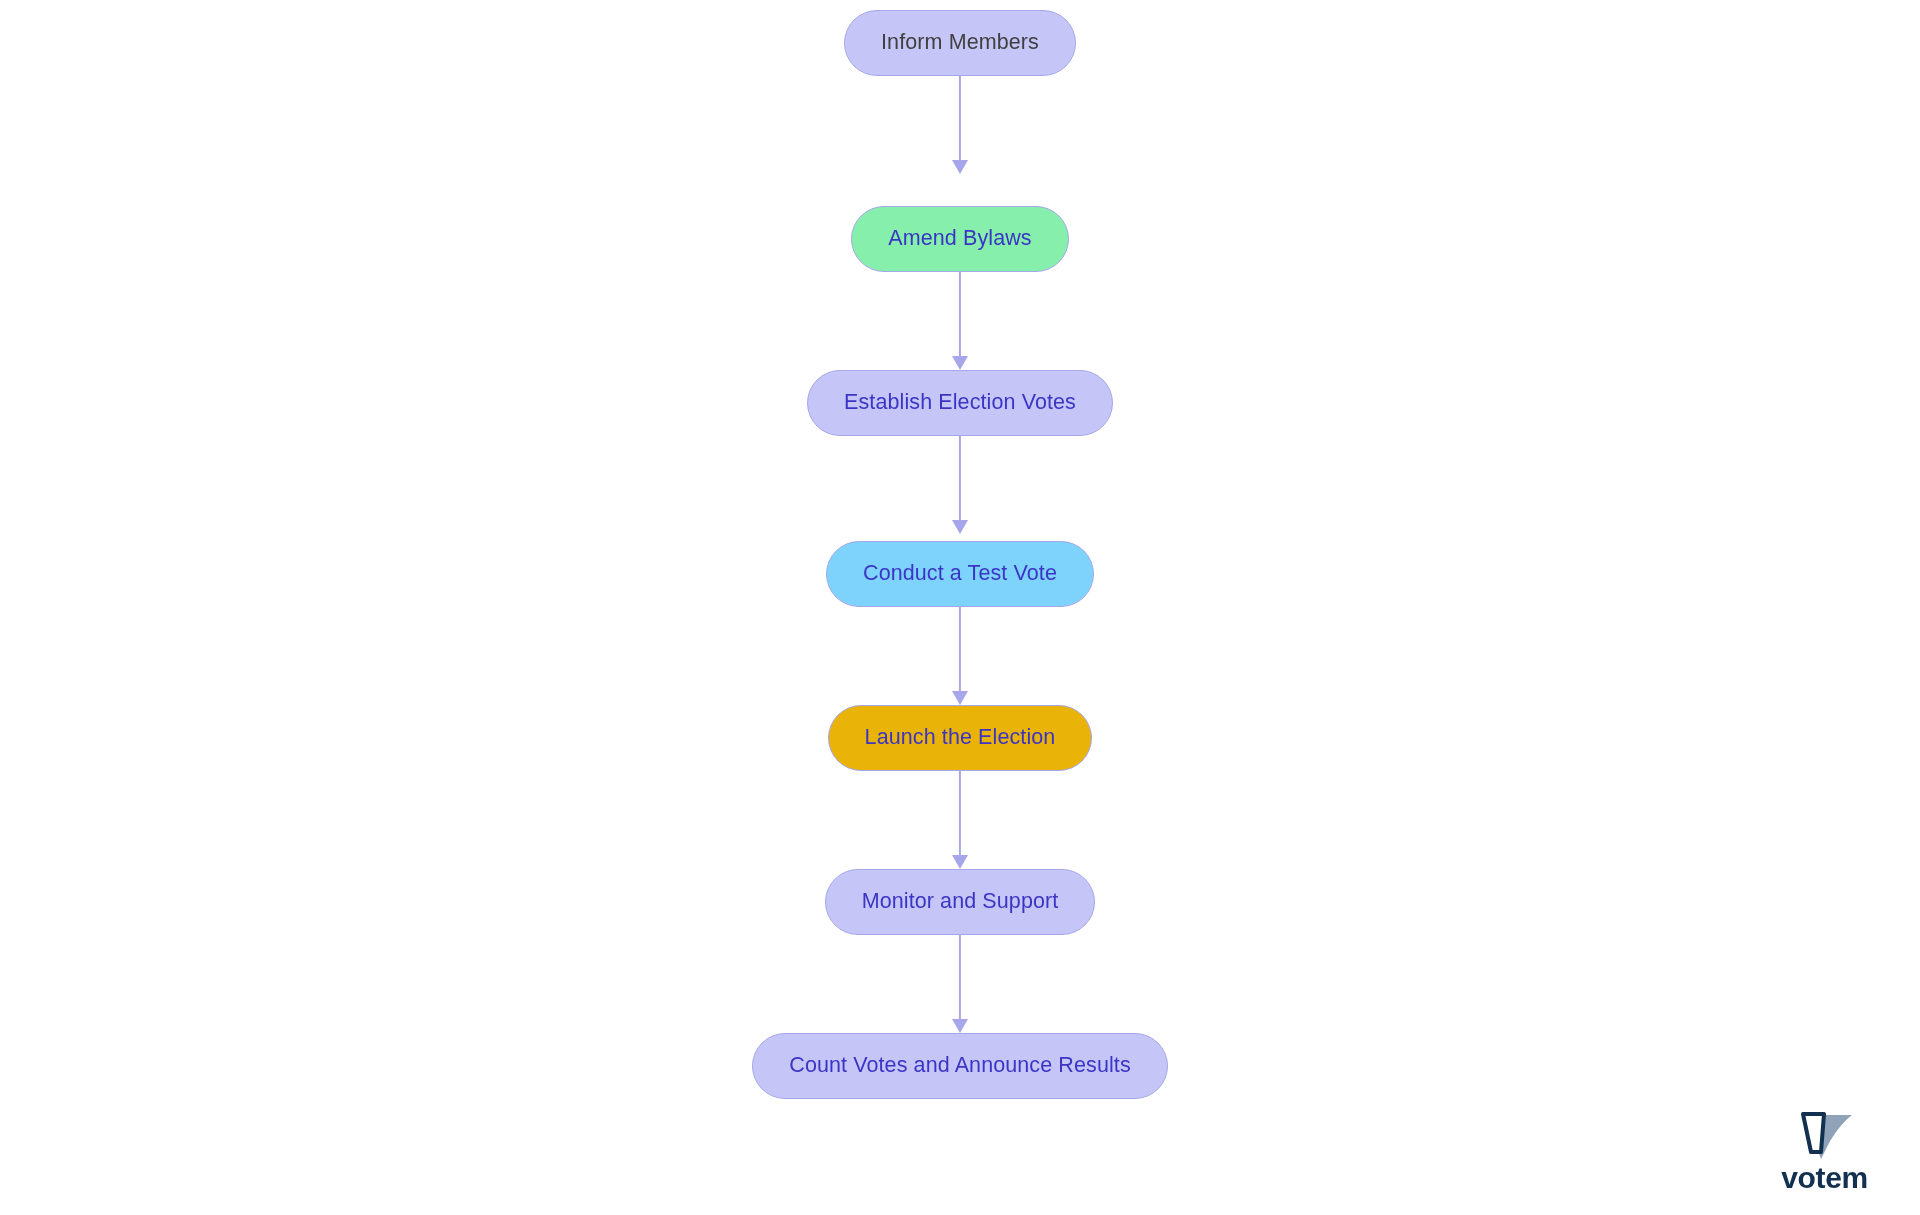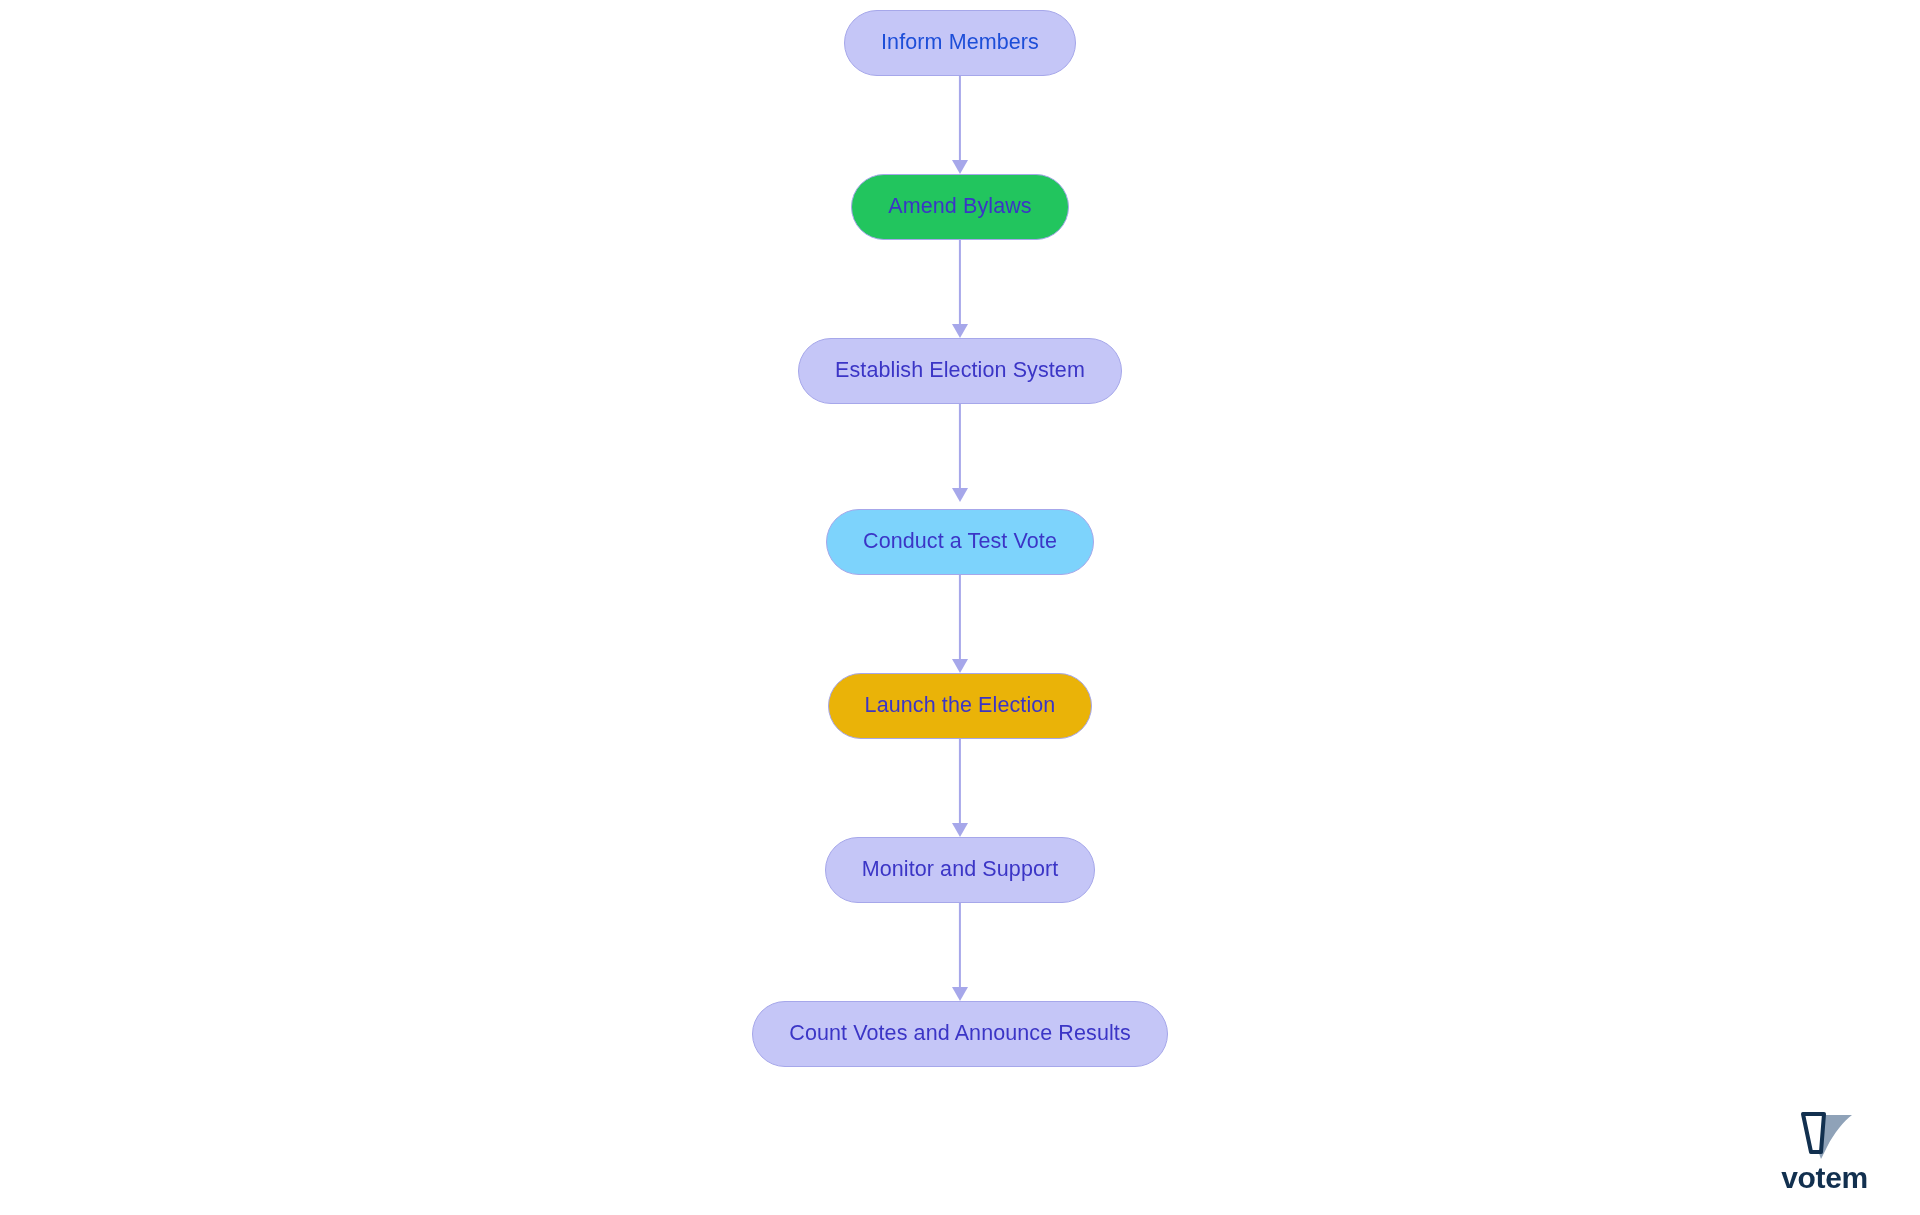--- a/index.html
+++ b/index.html
@@ -110,39 +110,39 @@
   }
 </style>
 </head>
 <body style="background: rgb(255, 255, 255);">
 
 <div id="flow-canvas">
 
   <div class="flow-chain" style="top: 10px;">
 
     <div class="flow-node" style="background: rgb(197, 198, 247); border-color: rgb(166, 167, 234);">
-      <span class="flow-node-label" style="color: #1d4ed8;">Inform Members</span>
+      <span class="flow-node-label" style="color: #404040;">Inform Members</span>
     </div>
 
     <div class="flow-connector">
       <span class="connector-stem" style="background: rgb(166, 167, 234);"></span>
       <span class="connector-head" style="border-top-color: rgb(166, 167, 234);"></span>
     </div>
 
-    <div class="flow-node" style="background: #22c55e; border-color: rgb(166, 167, 234);">
+    <div class="flow-node" style="background: #86efac; border-color: rgb(166, 167, 234); margin-top: 32px;">
       <span class="flow-node-label" style="color: rgb(59, 53, 198);">Amend Bylaws</span>
     </div>
 
     <div class="flow-connector">
       <span class="connector-stem" style="background: rgb(166, 167, 234);"></span>
       <span class="connector-head" style="border-top-color: rgb(166, 167, 234);"></span>
     </div>
 
     <div class="flow-node" style="background: rgb(197, 198, 247); border-color: rgb(166, 167, 234);">
-      <span class="flow-node-label" style="color: rgb(59, 53, 198);">Establish Election System</span>
+      <span class="flow-node-label" style="color: rgb(59, 53, 198);">Establish Election Votes</span>
     </div>
 
     <div class="flow-connector">
       <span class="connector-stem" style="background: rgb(166, 167, 234);"></span>
       <span class="connector-head" style="border-top-color: rgb(166, 167, 234);"></span>
     </div>
 
     <div class="flow-node" style="background: #7dd3fc; border-color: rgb(166, 167, 234); margin-top: 7px;">
       <span class="flow-node-label" style="color: rgb(59, 53, 198);">Conduct a Test Vote</span>
     </div>

